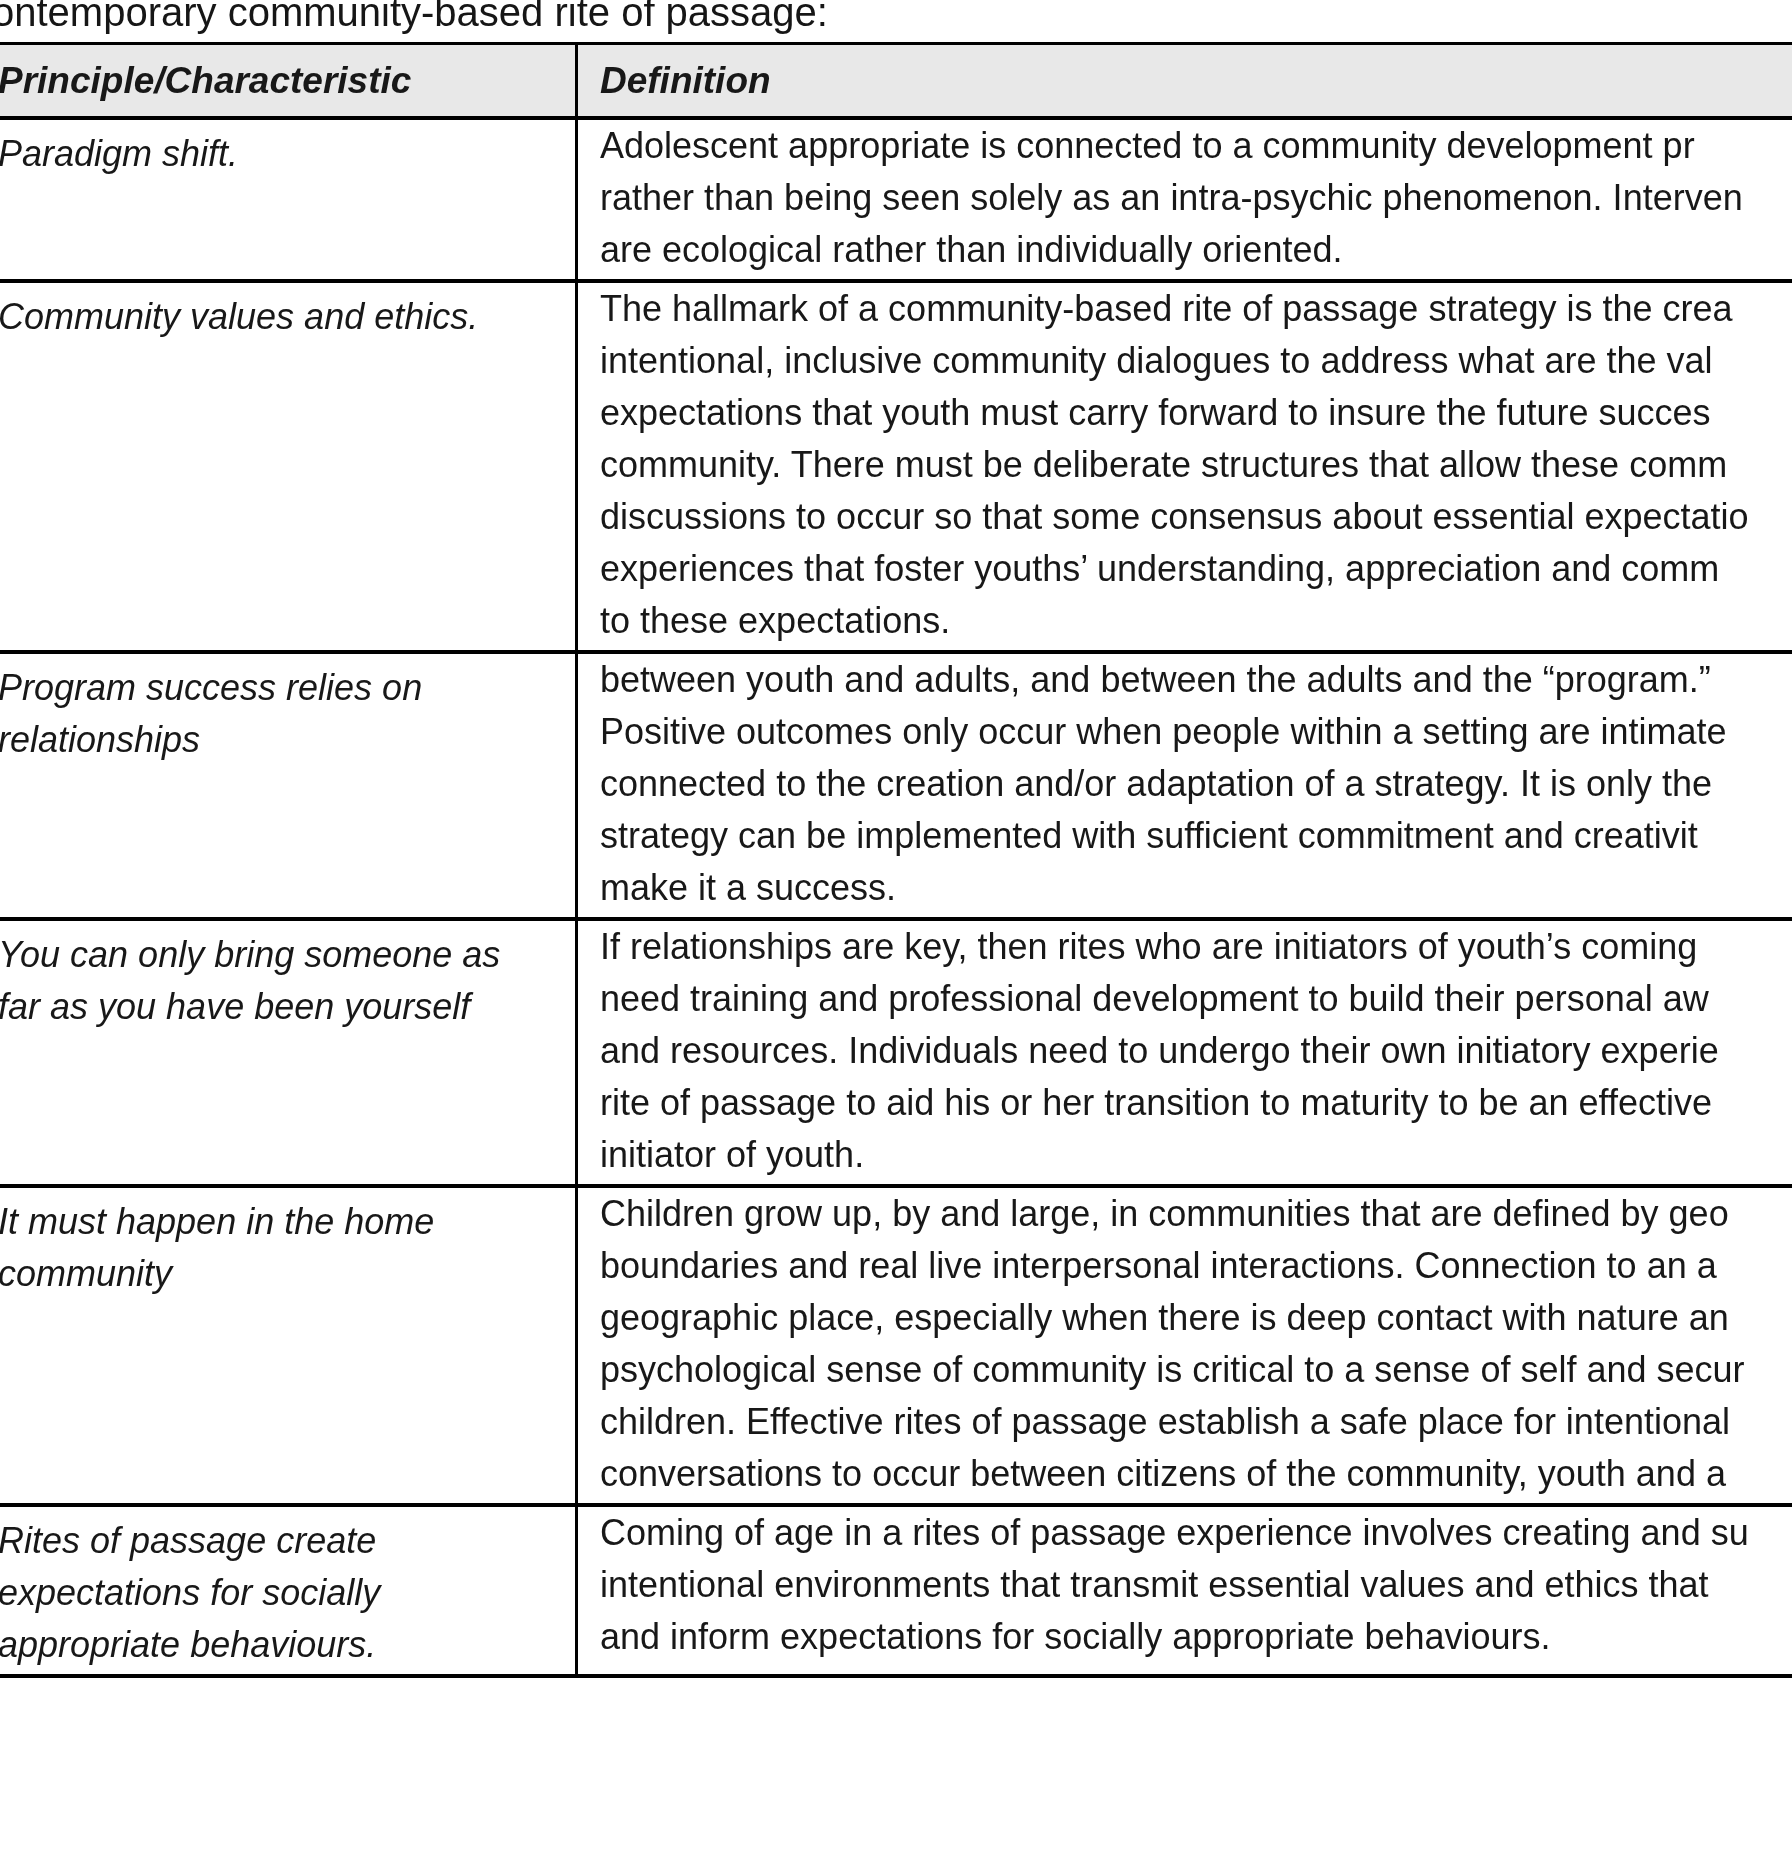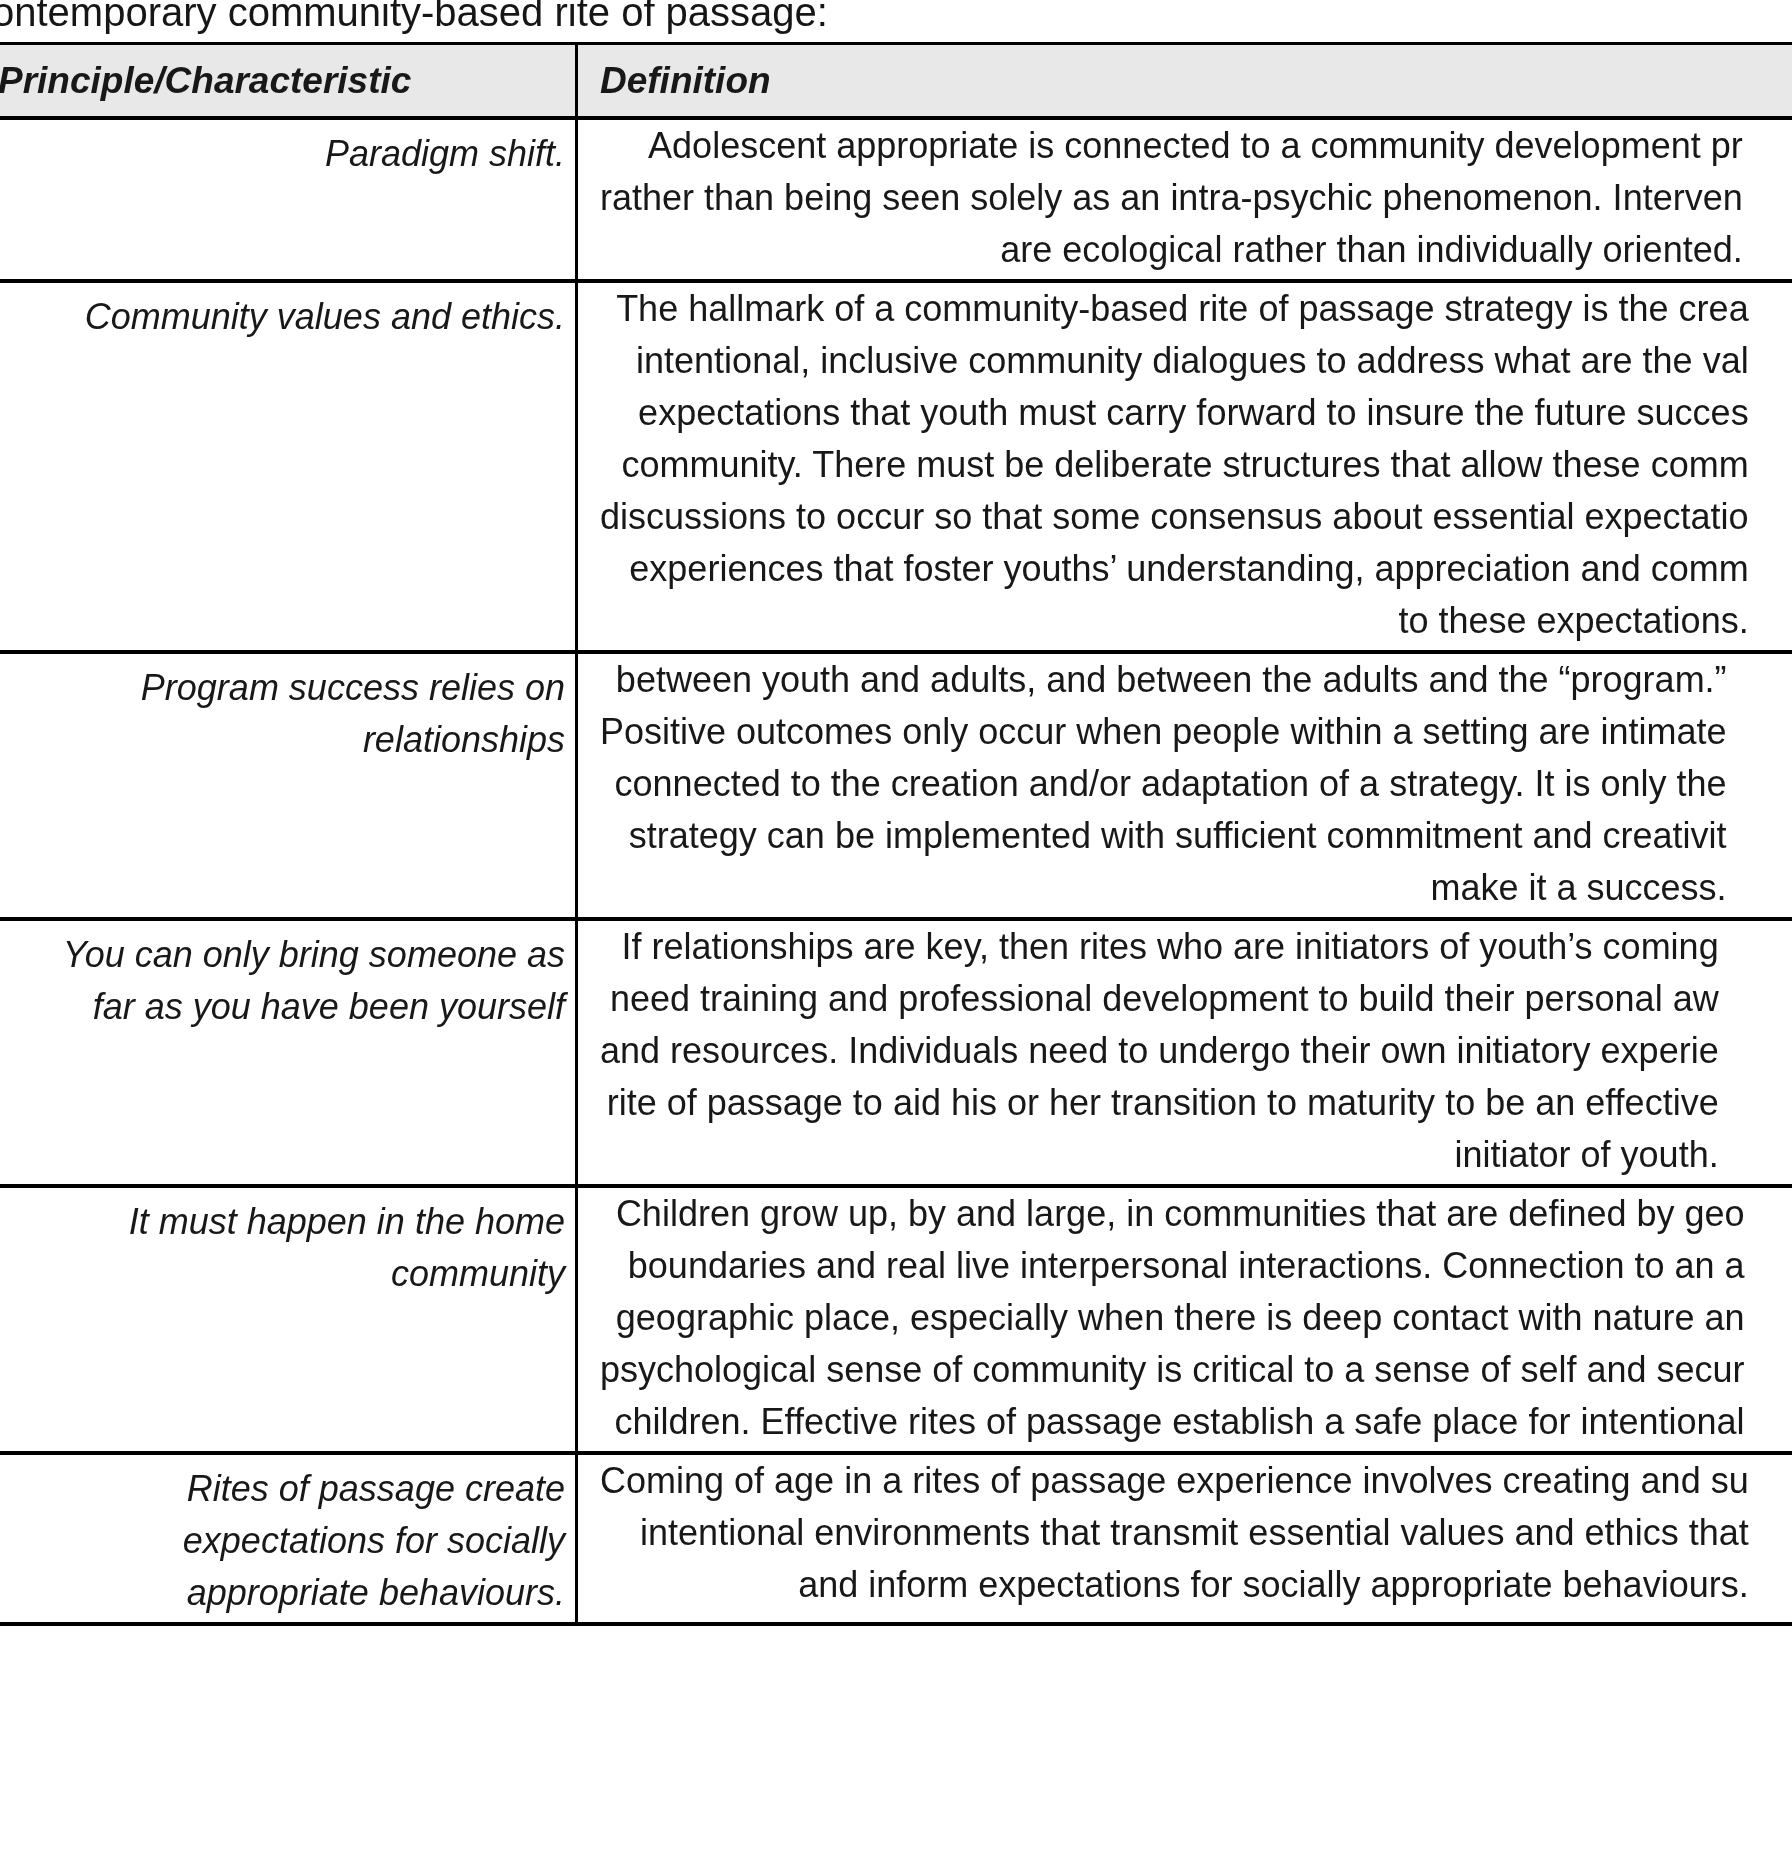--- a/index.html
+++ b/index.html
@@ -8,21 +8,20 @@
     background: #ffffff;
   }
   .page {
     position: relative;
     width: 1792px;
     height: 1862px;
     overflow: hidden;
     background: #ffffff;
     font-family: "Liberation Sans", "DejaVu Sans", sans-serif;
     color: #181818;
-    text-align: right;
   }
   .intro {
     position: absolute;
     top: -12px;
     left: -8px;
     font-size: 40px;
     line-height: 48px;
     white-space: nowrap;
     color: #161616;
   }
@@ -145,20 +144,21 @@
       <div class="cell-left">
         <div class="pline">It must happen in the home</div>
         <div class="pline">community</div>
       </div>
       <div class="cell-right">
         <div class="dline">Children grow up, by and large, in communities that are defined by geo</div>
         <div class="dline">boundaries and real live interpersonal interactions. Connection to an a</div>
         <div class="dline">geographic place, especially when there is deep contact with nature an</div>
         <div class="dline">psychological sense of community is critical to a sense of self and secur</div>
         <div class="dline">children. Effective rites of passage establish a safe place for intentional</div>
+        <div class="dline">conversations to occur between citizens of the community, youth and a</div>
       </div>
     </div>
 
     <div class="row">
       <div class="cell-left">
         <div class="pline">Rites of passage create</div>
         <div class="pline">expectations for socially</div>
         <div class="pline">appropriate behaviours.</div>
       </div>
       <div class="cell-right">

